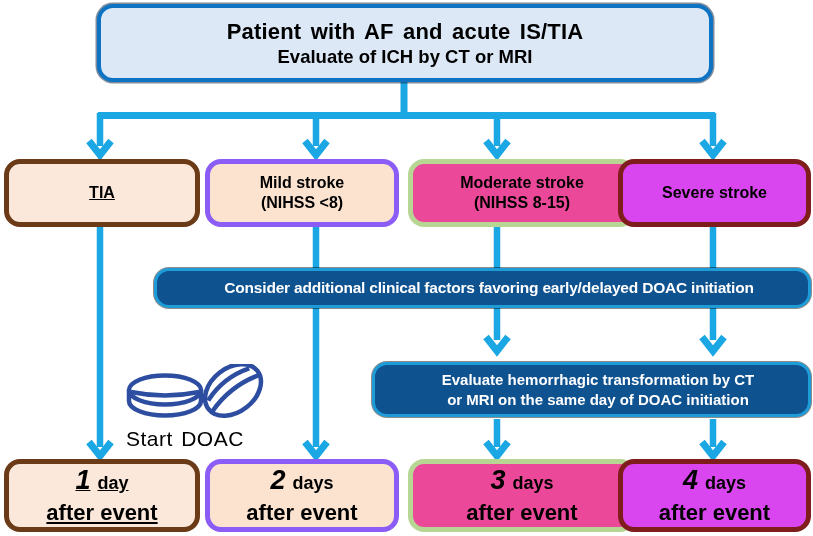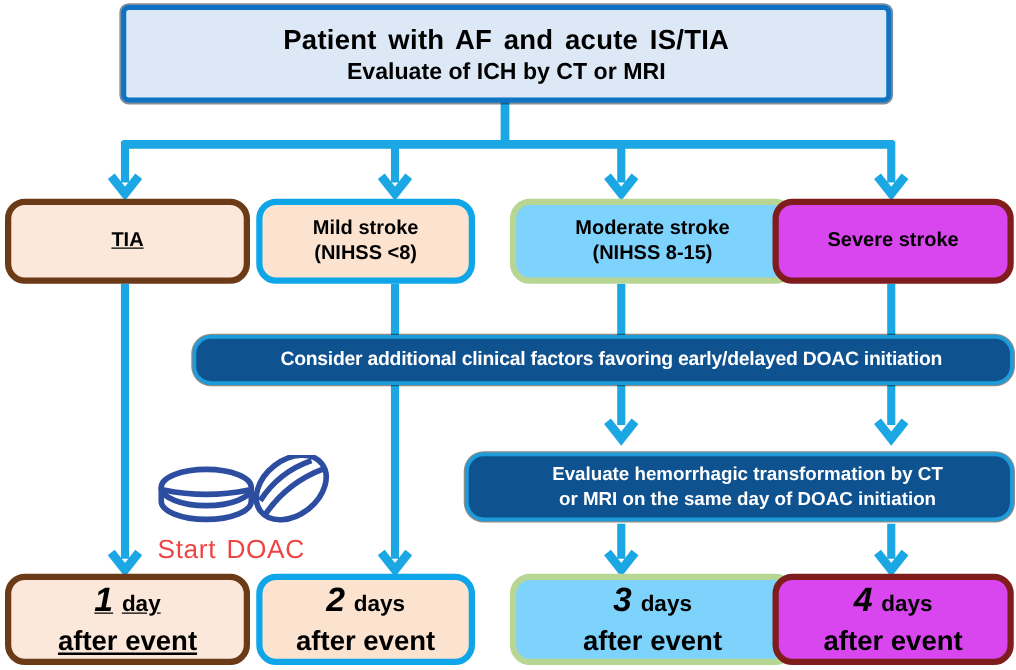--- a/index.html
+++ b/index.html
@@ -5,39 +5,39 @@
   html,body{margin:0;padding:0;background:#ffffff;}
   .canvas{
     position:relative;width:813px;height:536px;background:#ffffff;
     font-family:"Liberation Sans",sans-serif;overflow:hidden;
   }
   .canvas *{box-sizing:border-box;}
 
   
   .header-box{
     position:absolute;left:97px;top:4px;width:616px;height:78px;
-    background:#dce8f5;border:4px solid #0d73c2;border-radius:6px;
+    background:#dce8f5;border:4px solid #0d73c2;border-radius:16px;
     box-shadow:0 0 0 1.5px rgba(20,45,75,.55);
     display:flex;flex-direction:column;justify-content:center;align-items:center;
     color:#000;text-align:center;
   }
   .header-title{font-size:22px;font-weight:bold;word-spacing:3px;letter-spacing:.2px;}
   .header-subtitle{font-size:18.5px;font-weight:bold;margin-top:1px;}
 
   
   .cat-box,.outcome-box{
     position:absolute;border-radius:16px;color:#000;
     display:flex;flex-direction:column;justify-content:center;align-items:center;
     text-align:center;line-height:1.25;
   }
   .cat-box{top:159px;height:68px;font-size:16px;font-weight:bold;}
   .outcome-box{top:459px;height:73px;}
   .col1{left:4px;width:196px;background:#fbe8da;border:5px solid #6b3a17;text-decoration:underline;}
-  .col2{left:205px;width:175px;background:#fbe3d0;border:5px solid #0ea5e9;}
-  .col3{left:408px;width:228px;background:#7dd3fc;border:5px solid #b7d694;}
+  .col2{left:205px;width:194px;background:#fbe3d0;border:5px solid #8b5cf6;}
+  .col3{left:408px;width:228px;background:#ec4899;border:5px solid #b7d694;}
   .col4{left:618px;width:193px;background:#d946ef;border:5px solid #7f1d1d;}
   .cat-line:empty{display:none;}
 
   .outcome-line1{font-size:18px;font-weight:bold;}
   .day-num{font-size:27px;font-weight:bold;font-style:italic;margin-right:7px;}
   .outcome-line2{font-size:22px;font-weight:bold;margin-top:1px;}
 
   
   .banner{
     position:absolute;background:#0f5290;border:3.5px solid #1e9cd8;border-radius:15px;
@@ -47,21 +47,21 @@
   }
   .banner-factors{left:154px;top:268px;width:657px;height:40px;font-size:15.5px;letter-spacing:-.2px;}
   .banner-hemorrhage{left:372px;top:362px;width:439px;height:55px;font-size:15px;line-height:1.32;}
 
   
   .arrows{position:absolute;left:0;top:0;}
 
   
   .start-doac{position:absolute;left:118px;top:364px;width:170px;}
   .start-doac-label{
-    font-size:21px;color:#ef4444;letter-spacing:.5px;word-spacing:2px;
+    font-size:21px;color:#000000;letter-spacing:.5px;word-spacing:2px;
     padding-left:8px;margin-top:1px;
   }
 </style>
 </head>
 <body>
 
 <div class="canvas">
 
   <svg class="arrows" width="813" height="536" viewBox="0 0 813 536">
     <g stroke="#1ba7e3" fill="none" stroke-linejoin="miter">

